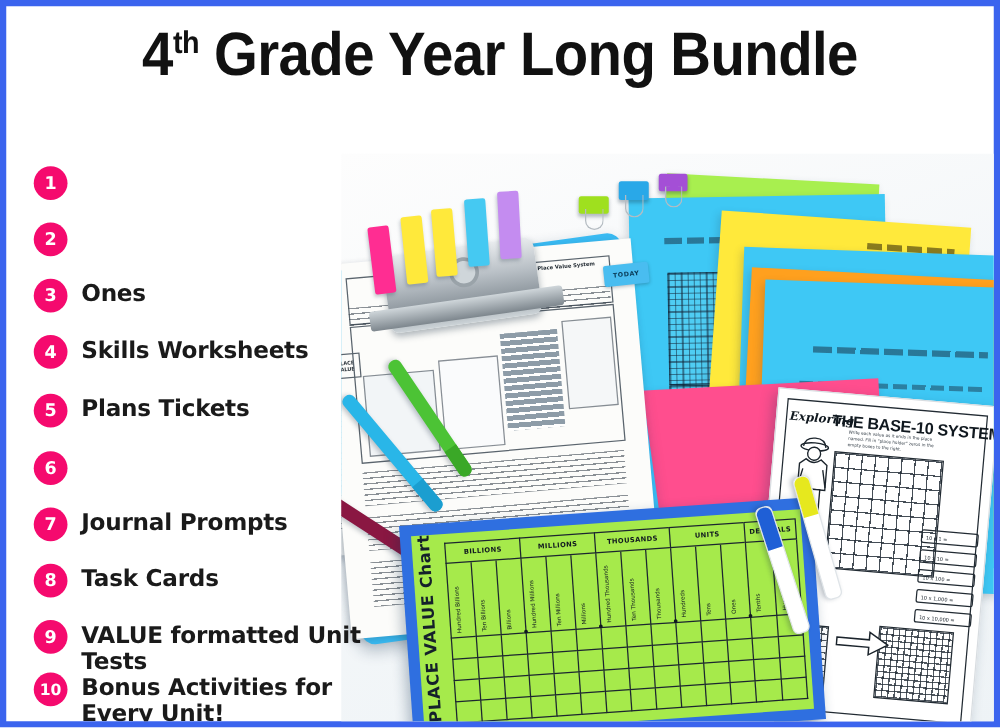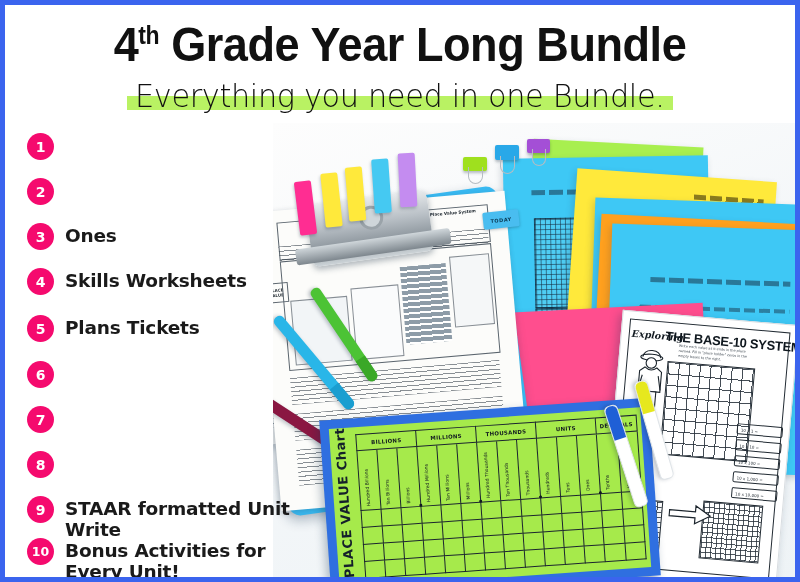--- a/index.html
+++ b/index.html
@@ -177,24 +177,20 @@
      font-family:"DejaVu Sans",sans-serif;font-weight:bold;font-size:5px;color:#0a3a55;letter-spacing:.5px;
      box-shadow:0 1px 3px rgba(20,40,60,.3);}
 </style>
 </head>
 <body>
 
 <div class="poster">
 
   <div class="header">
     <div class="title"><span>4</span><sup>th</sup><span> Grade Year Long Bundle</span></div>
-    <div class="subwrap">
-      <div class="subhl"></div>
-      <div class="subtitle">Everything you need in one Bundle.</div>
-    </div>
   </div>
 
   <div class="list">
 
     <div class="li" style="top:0px">
       <div class="badge">1</div>
       </div>
 
     <div class="li" style="top:45px">
       <div class="badge">2</div>
@@ -214,29 +210,31 @@
       <div class="badge">5</div>
       <div class="litext">Plans Tickets</div>
       </div>
 
     <div class="li" style="top:228px">
       <div class="badge">6</div>
       </div>
 
     <div class="li" style="top:273px">
       <div class="badge">7</div>
+      <div class="litext">Journal Prompts</div>
       </div>
 
     <div class="li" style="top:318px">
       <div class="badge">8</div>
+      <div class="litext">Task Cards</div>
       </div>
 
     <div class="li" style="top:363px">
       <div class="badge">9</div>
-      <div class="litext">STAAR formatted Unit Write</div>
+      <div class="litext">VALUE formatted Unit Tests</div>
       </div>
 
     <div class="li" style="top:405px">
       <div class="badge ten">10</div>
       <div class="litext">Bonus Activities for
 Every Unit!</div>
       </div>
   </div>
 
   <div class="photo">

